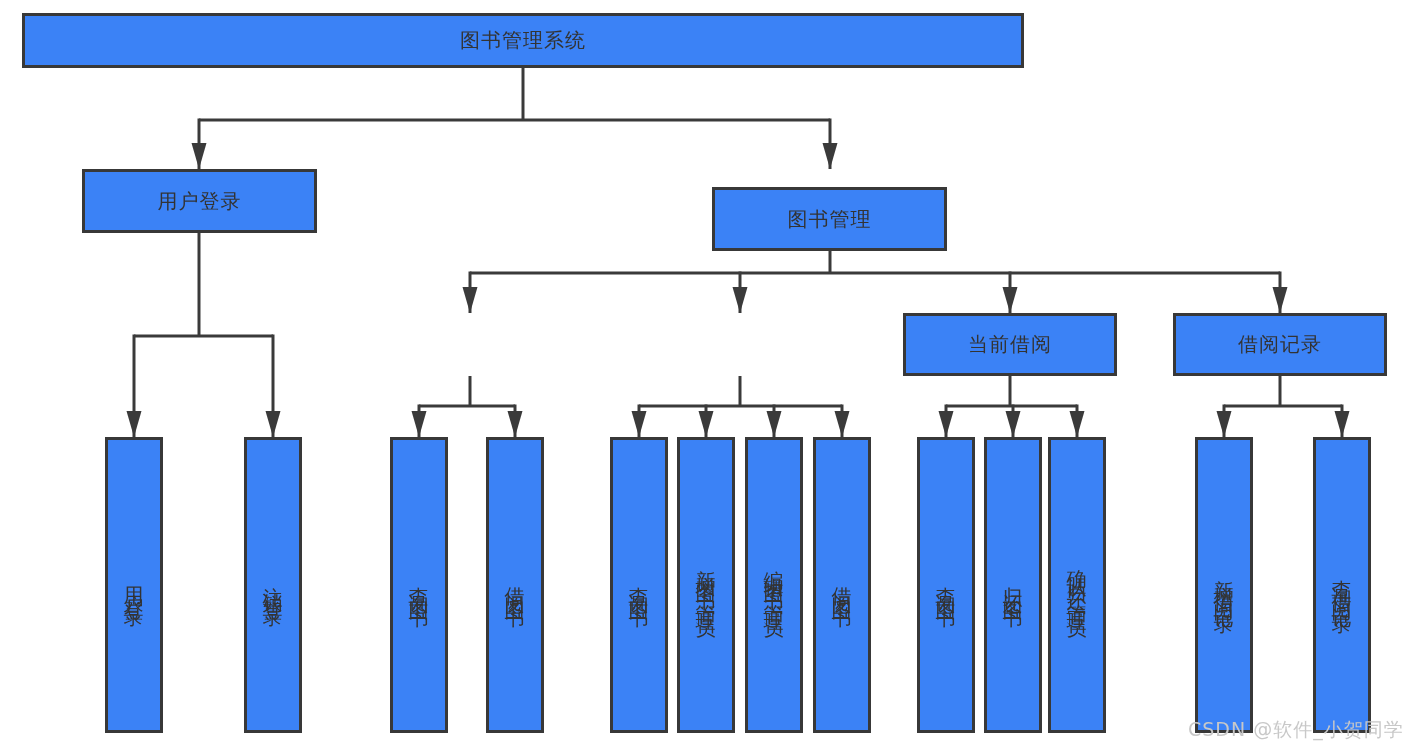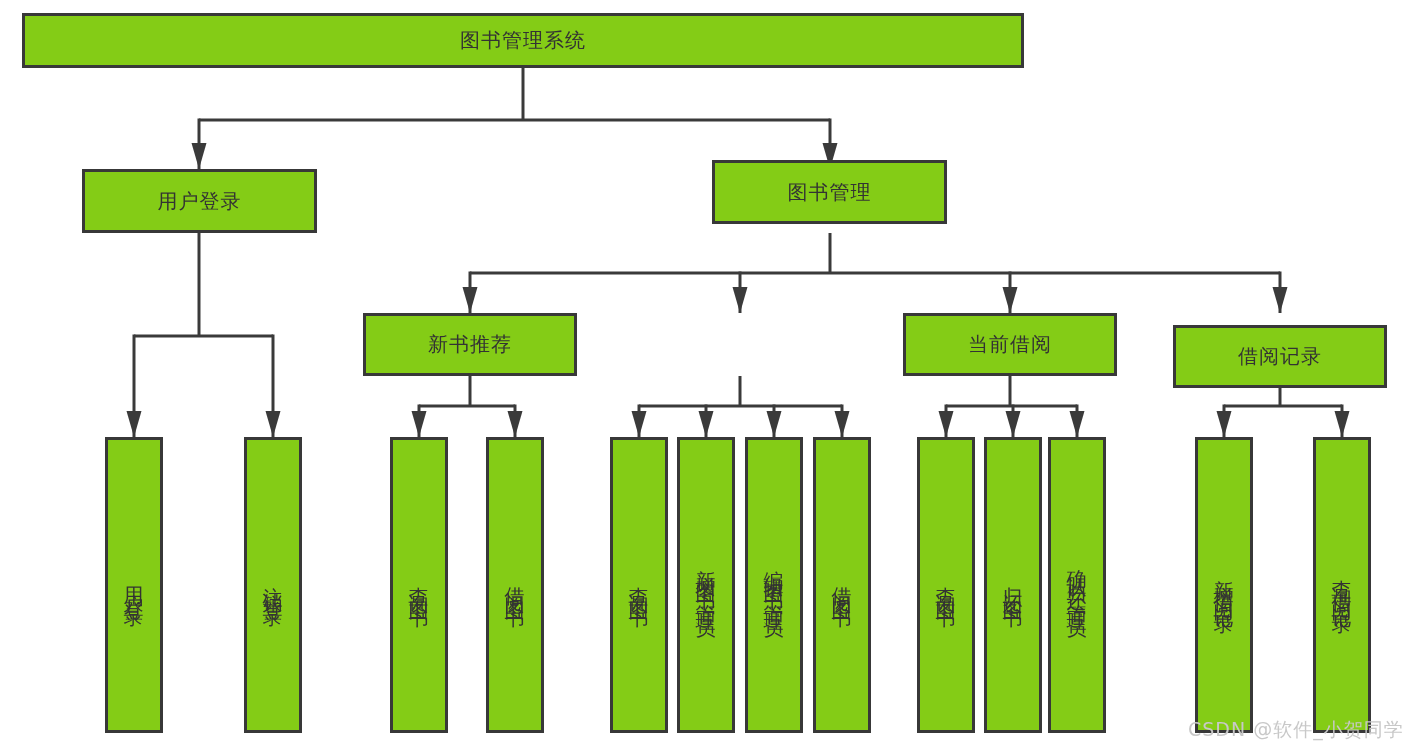--- a/index.html
+++ b/index.html
@@ -13,21 +13,21 @@
     overflow: hidden;
   }
   #wires {
     position: absolute;
     left: 0; top: 0;
     width: 1405px; height: 747px;
   }
   .node {
     position: absolute;
     box-sizing: border-box;
-    background: #84cc16;
+    background: #3b82f6;
     border: 3px solid #383838;
     display: flex;
     align-items: center;
     justify-content: center;
     z-index: 2;
   }
   .node .lbl {
     font-size: 20px;
     letter-spacing: 1px;
     color: #333333;
@@ -108,31 +108,28 @@
     </g>
   </svg>
 
   <div class="node" style="left:22px; top:13px; width:1002px; height:55px;">
     <span class="lbl">图书管理系统</span>
   </div>
 
   <div class="node" style="left:82px; top:169px; width:235px; height:64px;">
     <span class="lbl">用户登录</span>
   </div>
-  <div class="node" style="left:712px; top:160px; width:235px; height:64px;align-items:center;">
+  <div class="node" style="left:712px; top:187px; width:235px; height:64px;align-items:center;">
     <span class="lbl">图书管理</span>
   </div>
 
-  <div class="node" style="left:363px; top:313px; width:214px; height:63px;">
-    <span class="lbl">新书推荐</span>
-  </div>
   <div class="node" style="left:903px; top:313px; width:214px; height:63px;align-items:center;">
     <span class="lbl">当前借阅</span>
   </div>
-  <div class="node" style="left:1173px; top:325px; width:214px; height:63px;">
+  <div class="node" style="left:1173px; top:313px; width:214px; height:63px;">
     <span class="lbl">借阅记录</span>
   </div>
 
   <div class="node leaf" style="left:105px;">
     <span class="lbl">用户登录</span>
   </div>
   <div class="node leaf" style="left:244px;">
     <span class="lbl">注销登录</span>
   </div>
 

